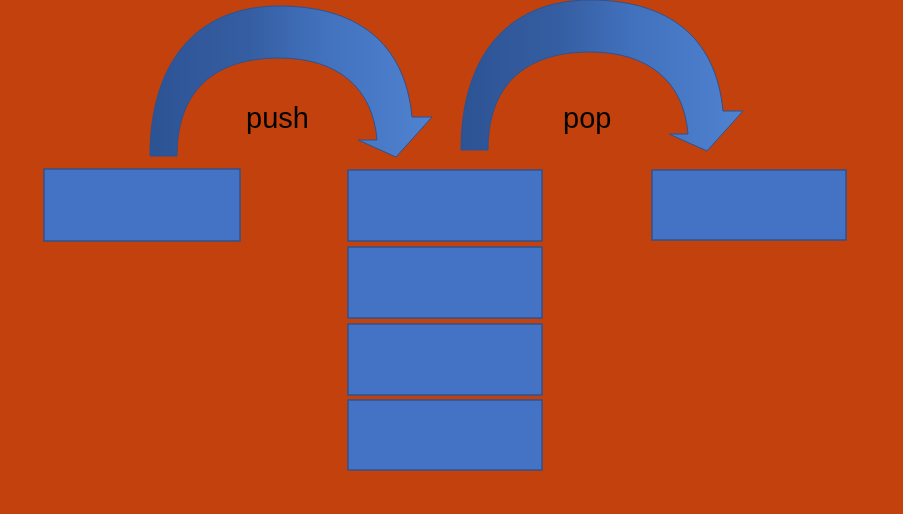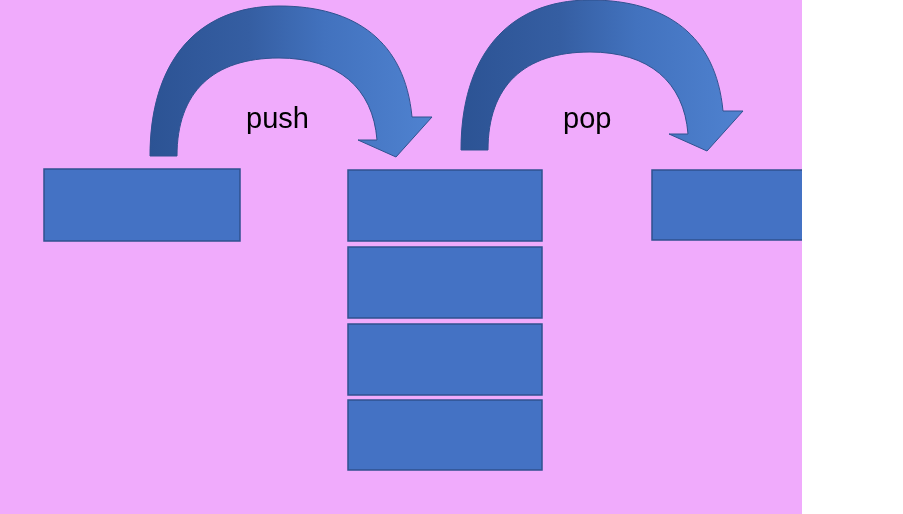--- a/index.html
+++ b/index.html
@@ -6,23 +6,23 @@
   html, body {
     margin: 0;
     padding: 0;
     background: #ffffff;
   }
   body {
     font-family: "Liberation Sans", sans-serif;
   }
   #canvas {
     position: relative;
-    width: 802px;
+    width: 903px;
     height: 514px;
-    background: #f0abfc;
+    background: #c2410c;
     overflow: hidden;
   }
   .diagram-svg {
     position: absolute;
     left: 0;
     top: 0;
     width: 903px;
     height: 514px;
   }
   .op-label {

